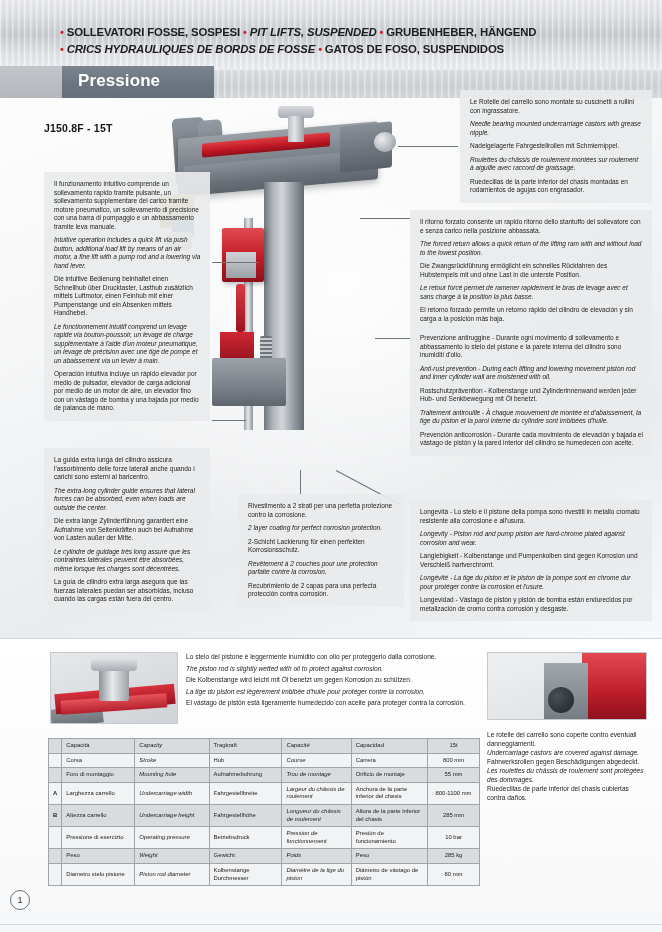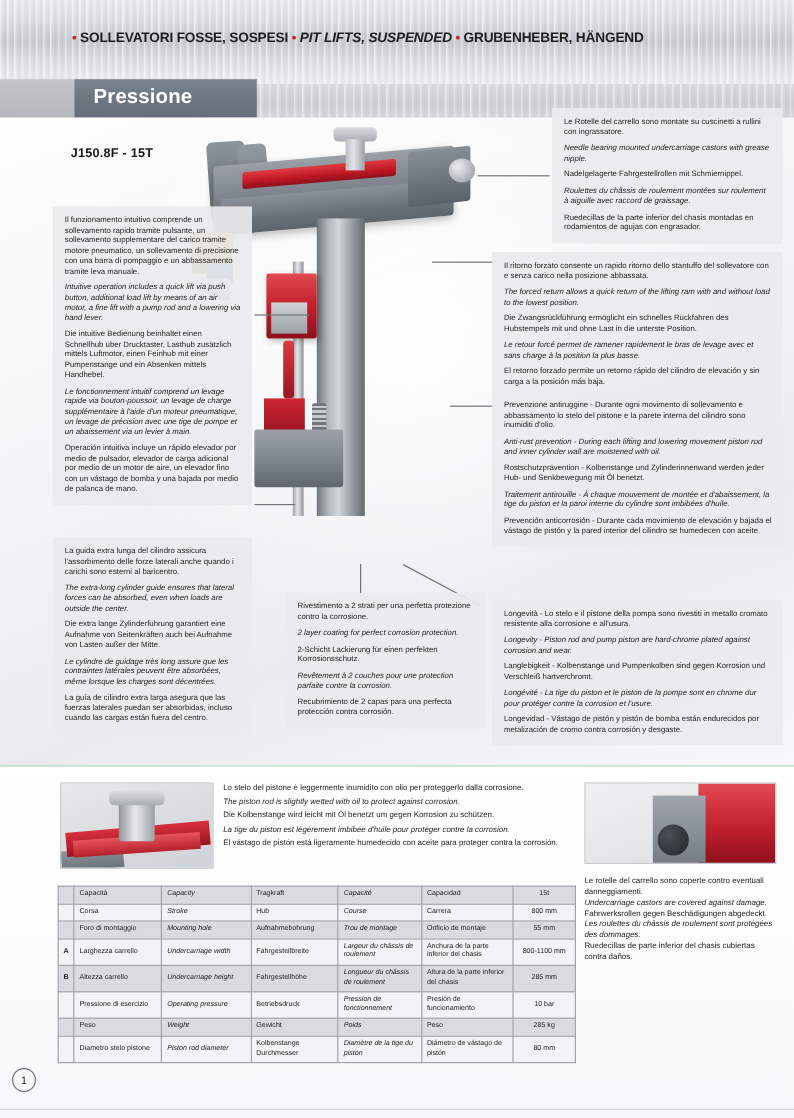--- a/index.html
+++ b/index.html
@@ -6,21 +6,21 @@
   * { box-sizing: border-box; margin: 0; padding: 0; }
   html, body {
     width: 662px; height: 932px;
     font-family: "Liberation Sans", sans-serif;
     background: #ffffff;
     overflow: hidden;
   }
   .page {
     position: relative;
     width: 662px; height: 888px;
-    background: #86efac;
+    background: #fde047;
   }
 
   
   .metal-band {
     position: absolute; left: 0; top: 0; width: 662px; height: 70px;
     background:
       repeating-linear-gradient(90deg,
         rgba(255,255,255,0.55) 0px, rgba(255,255,255,0.0) 2px,
         rgba(0,0,0,0.035) 4px, rgba(255,255,255,0.0) 6px),
       linear-gradient(180deg,#e9eaec 0%,#dfe1e4 22%,#c9ccd1 50%,#e2e4e7 78%,#eceef0 100%);
@@ -64,21 +64,21 @@
     position: absolute; left: 0; top: 98px; width: 662px; height: 540px;
     background: linear-gradient(160deg,#fdfdfd 0%,#f4f5f6 40%,#e9ebed 70%,#f7f8f9 100%);
   }
   .body-bg:after {
     content:""; position:absolute; left:0; top:0; width:100%; height:100%;
     background: radial-gradient(ellipse at 52% 35%, rgba(255,255,255,0.85) 0%, rgba(255,255,255,0) 55%);
   }
 
   
   .model-code {
-    position: absolute; left: 59px; top: 122px;
+    position: absolute; left: 44px; top: 122px;
     font-size: 10.5px; font-weight: bold; color: #161616;
     letter-spacing: 0.2px;
     text-align: right;
   }
 
   
   .callout {
     position: absolute;
     background: rgba(233,234,236,0.92);
     padding: 8px 9px 8px 10px;
@@ -321,20 +321,26 @@
   <div class="metal-band2"></div>
 
   <div class="headlines">
     <div class="headline-row">
       <span class="bullet">•</span>
       <span>SOLLEVATORI FOSSE, SOSPESI</span>
       <span class="bullet">•</span>
       <span class="ital">PIT LIFTS, SUSPENDED</span>
       <span class="bullet">•</span>
       <span>GRUBENHEBER, HÄNGEND</span>
+    </div>
+    <div class="headline-row">
+      <span class="bullet">•</span>
+      <span class="ital">CRICS HYDRAULIQUES DE BORDS DE FOSSE</span>
+      <span class="bullet">•</span>
+      <span>GATOS DE FOSO, SUSPENDIDOS</span>
     </div>
   </div>
 
   <div class="tab-shadow"></div>
   <div class="tab-suspended">Pressione</div>
 
   <div class="body-bg"></div>
 
   <div class="model-code">J150.8F - 15T</div>
 

